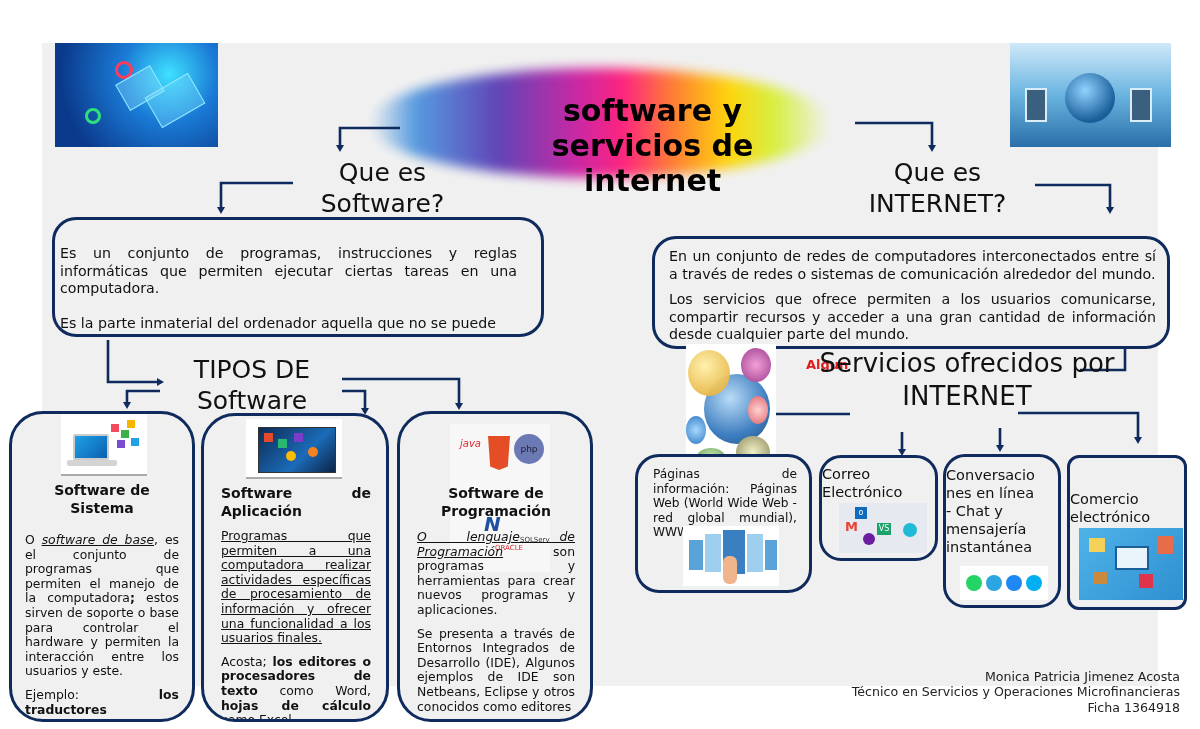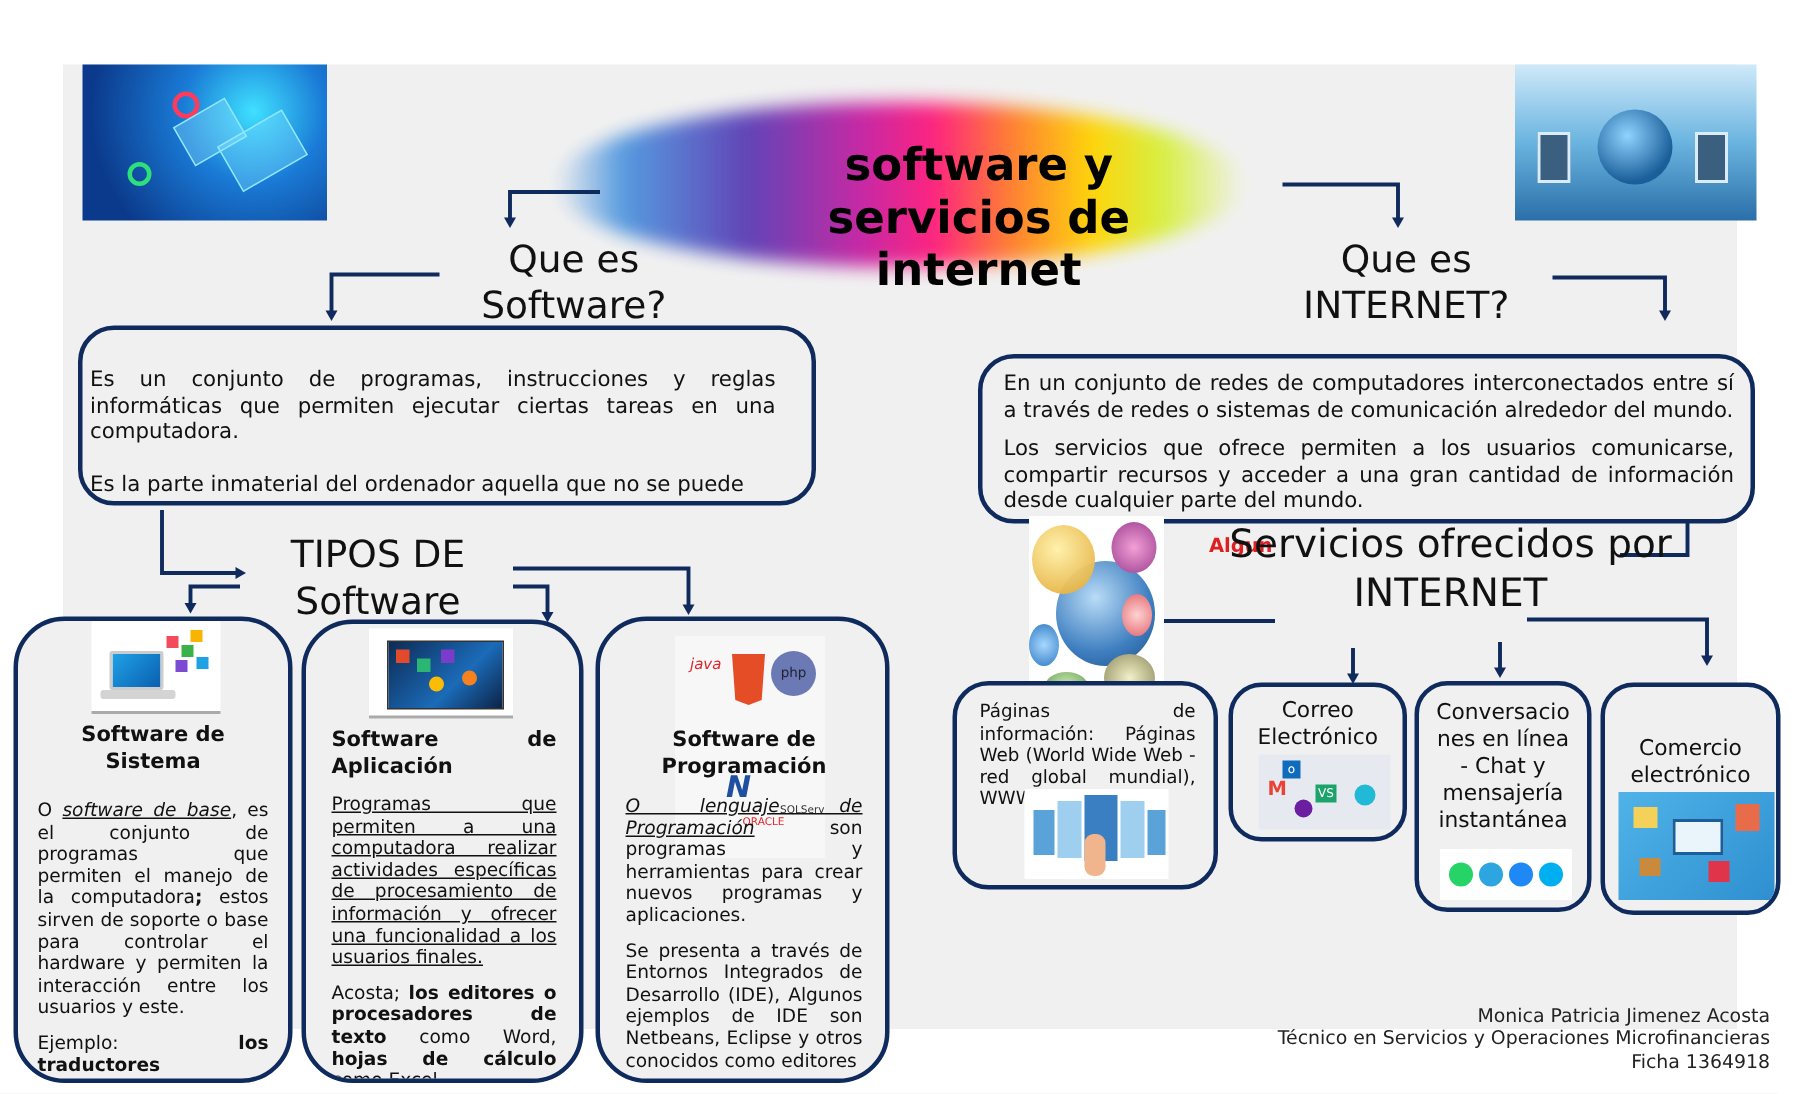--- a/index.html
+++ b/index.html
@@ -6,21 +6,21 @@
   body { width: 1200px; height: 729px; background: #ffffff; position: relative; overflow: hidden; font-family: "DejaVu Sans", sans-serif; color: #111; }
   .panel { position: absolute; left: 42px; top: 43px; width: 1116px; height: 643px; background: #f0f0f0; }
   .abs { position: absolute; }
   .box { position: absolute; border: 3px solid #0f2a5c; border-radius: 22px; background: #f0f0f0; overflow: hidden; }
   .box.tall { border-radius: 34px; }
   .just { text-align: justify; }
   .heading-lg { font-size: 25px; line-height: 31px; text-align: center; color: #111; }
   .title { font-weight: bold; font-size: 30px; line-height: 35px; text-align: center; color: #000; }
   .para { font-size: 14.2px; line-height: 17.5px; }
   .para-sm { font-size: 12.4px; line-height: 14.6px; }
-  .svc { font-size: 14.5px; line-height: 18px; text-align: center; }
+  .svc { font-size: 14.5px; line-height: 18px; }
   .b { font-weight: bold; }
   .iu { font-style: italic; text-decoration: underline; }
   svg.lines { position: absolute; left: 0; top: 0; width: 1200px; height: 729px; pointer-events: none; }
   .img { position: absolute; overflow: hidden; }
   .footer { position: absolute; right: 20px; top: 669px; text-align: right; font-size: 12.6px; line-height: 15.3px; color: #222; }
   .splash { position: absolute; left: 370px; top: 68px; width: 460px; height: 110px;
     background: linear-gradient(90deg, rgba(60,160,230,0) 0%, rgba(60,140,220,0.9) 10%, #5a3cb4 28%, #c81ea0 45%, #ff1a7a 55%, #ff7a2a 66%, #ffd400 78%, #d6ef3a 88%, rgba(70,200,70,0) 100%);
     border-radius: 50% / 50%; filter: blur(6px); opacity: 0.95; }
 </style>
 </head>
@@ -227,21 +227,21 @@
     <div>instantánea</div>
   </div>
   <div class="img" style="left:14px;top:109px;width:88px;height:34px;background:#fff;">
     <div class="abs" style="left:6px;top:9px;width:16px;height:16px;border-radius:50%;background:#25d366;"></div>
     <div class="abs" style="left:26px;top:9px;width:16px;height:16px;border-radius:50%;background:#2ca5e0;"></div>
     <div class="abs" style="left:46px;top:9px;width:16px;height:16px;border-radius:50%;background:#1e88f5;"></div>
     <div class="abs" style="left:66px;top:9px;width:16px;height:16px;border-radius:50%;background:#00aff0;"></div>
   </div>
 </div>
 
-<div class="box" style="left:1067px;top:455px;width:120px;height:155px;border-radius:22px;padding-top:32px;">
+<div class="box" style="left:1067px;top:455px;width:120px;height:155px;border-radius:12px;padding-top:32px;">
   <div class="svc">
     <div>Comercio</div>
     <div>electrónico</div>
   </div>
   <div class="img" style="left:9px;top:70px;width:104px;height:72px;background:linear-gradient(135deg,#4fb3e8,#2f8fd0);">
     <div class="abs" style="left:36px;top:18px;width:34px;height:24px;background:#eaf4fb;border:2px solid #1a5f99;"></div>
     <div class="abs" style="left:10px;top:10px;width:16px;height:14px;background:#f4d25a;"></div>
     <div class="abs" style="left:78px;top:8px;width:16px;height:18px;background:#e96c4a;"></div>
     <div class="abs" style="left:14px;top:44px;width:14px;height:12px;background:#c98a3e;"></div>
     <div class="abs" style="left:60px;top:46px;width:14px;height:14px;background:#e0344a;"></div>

